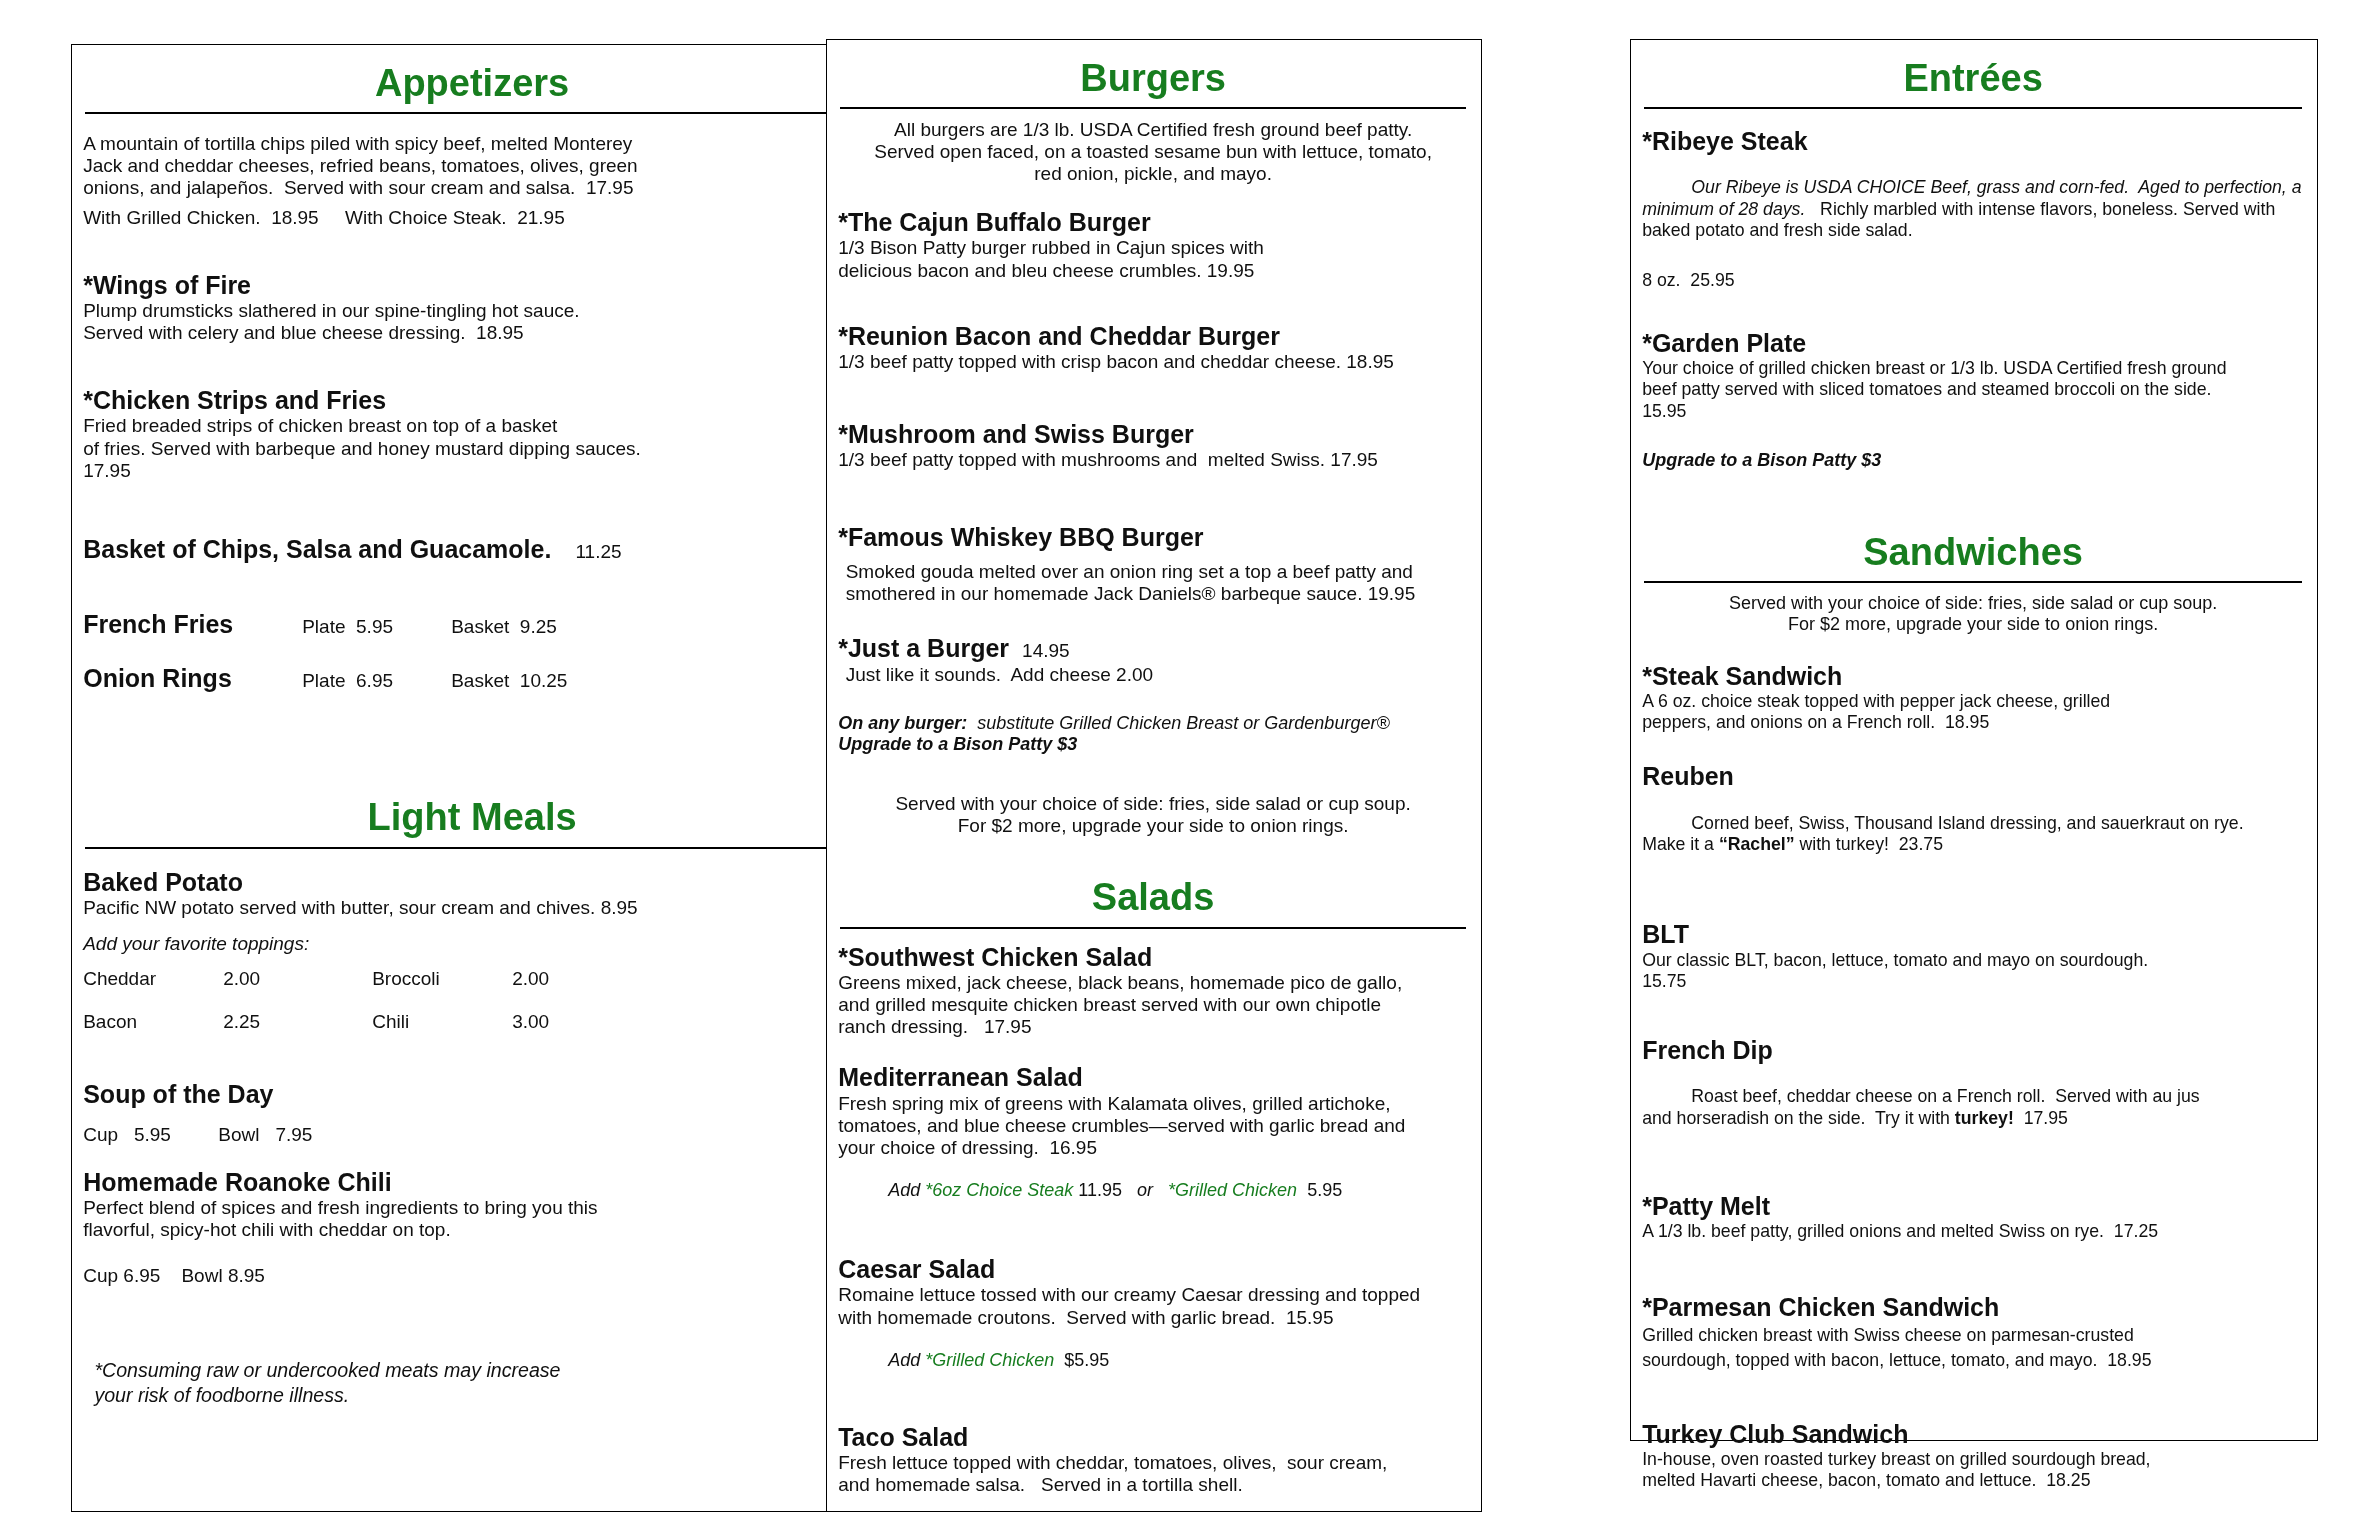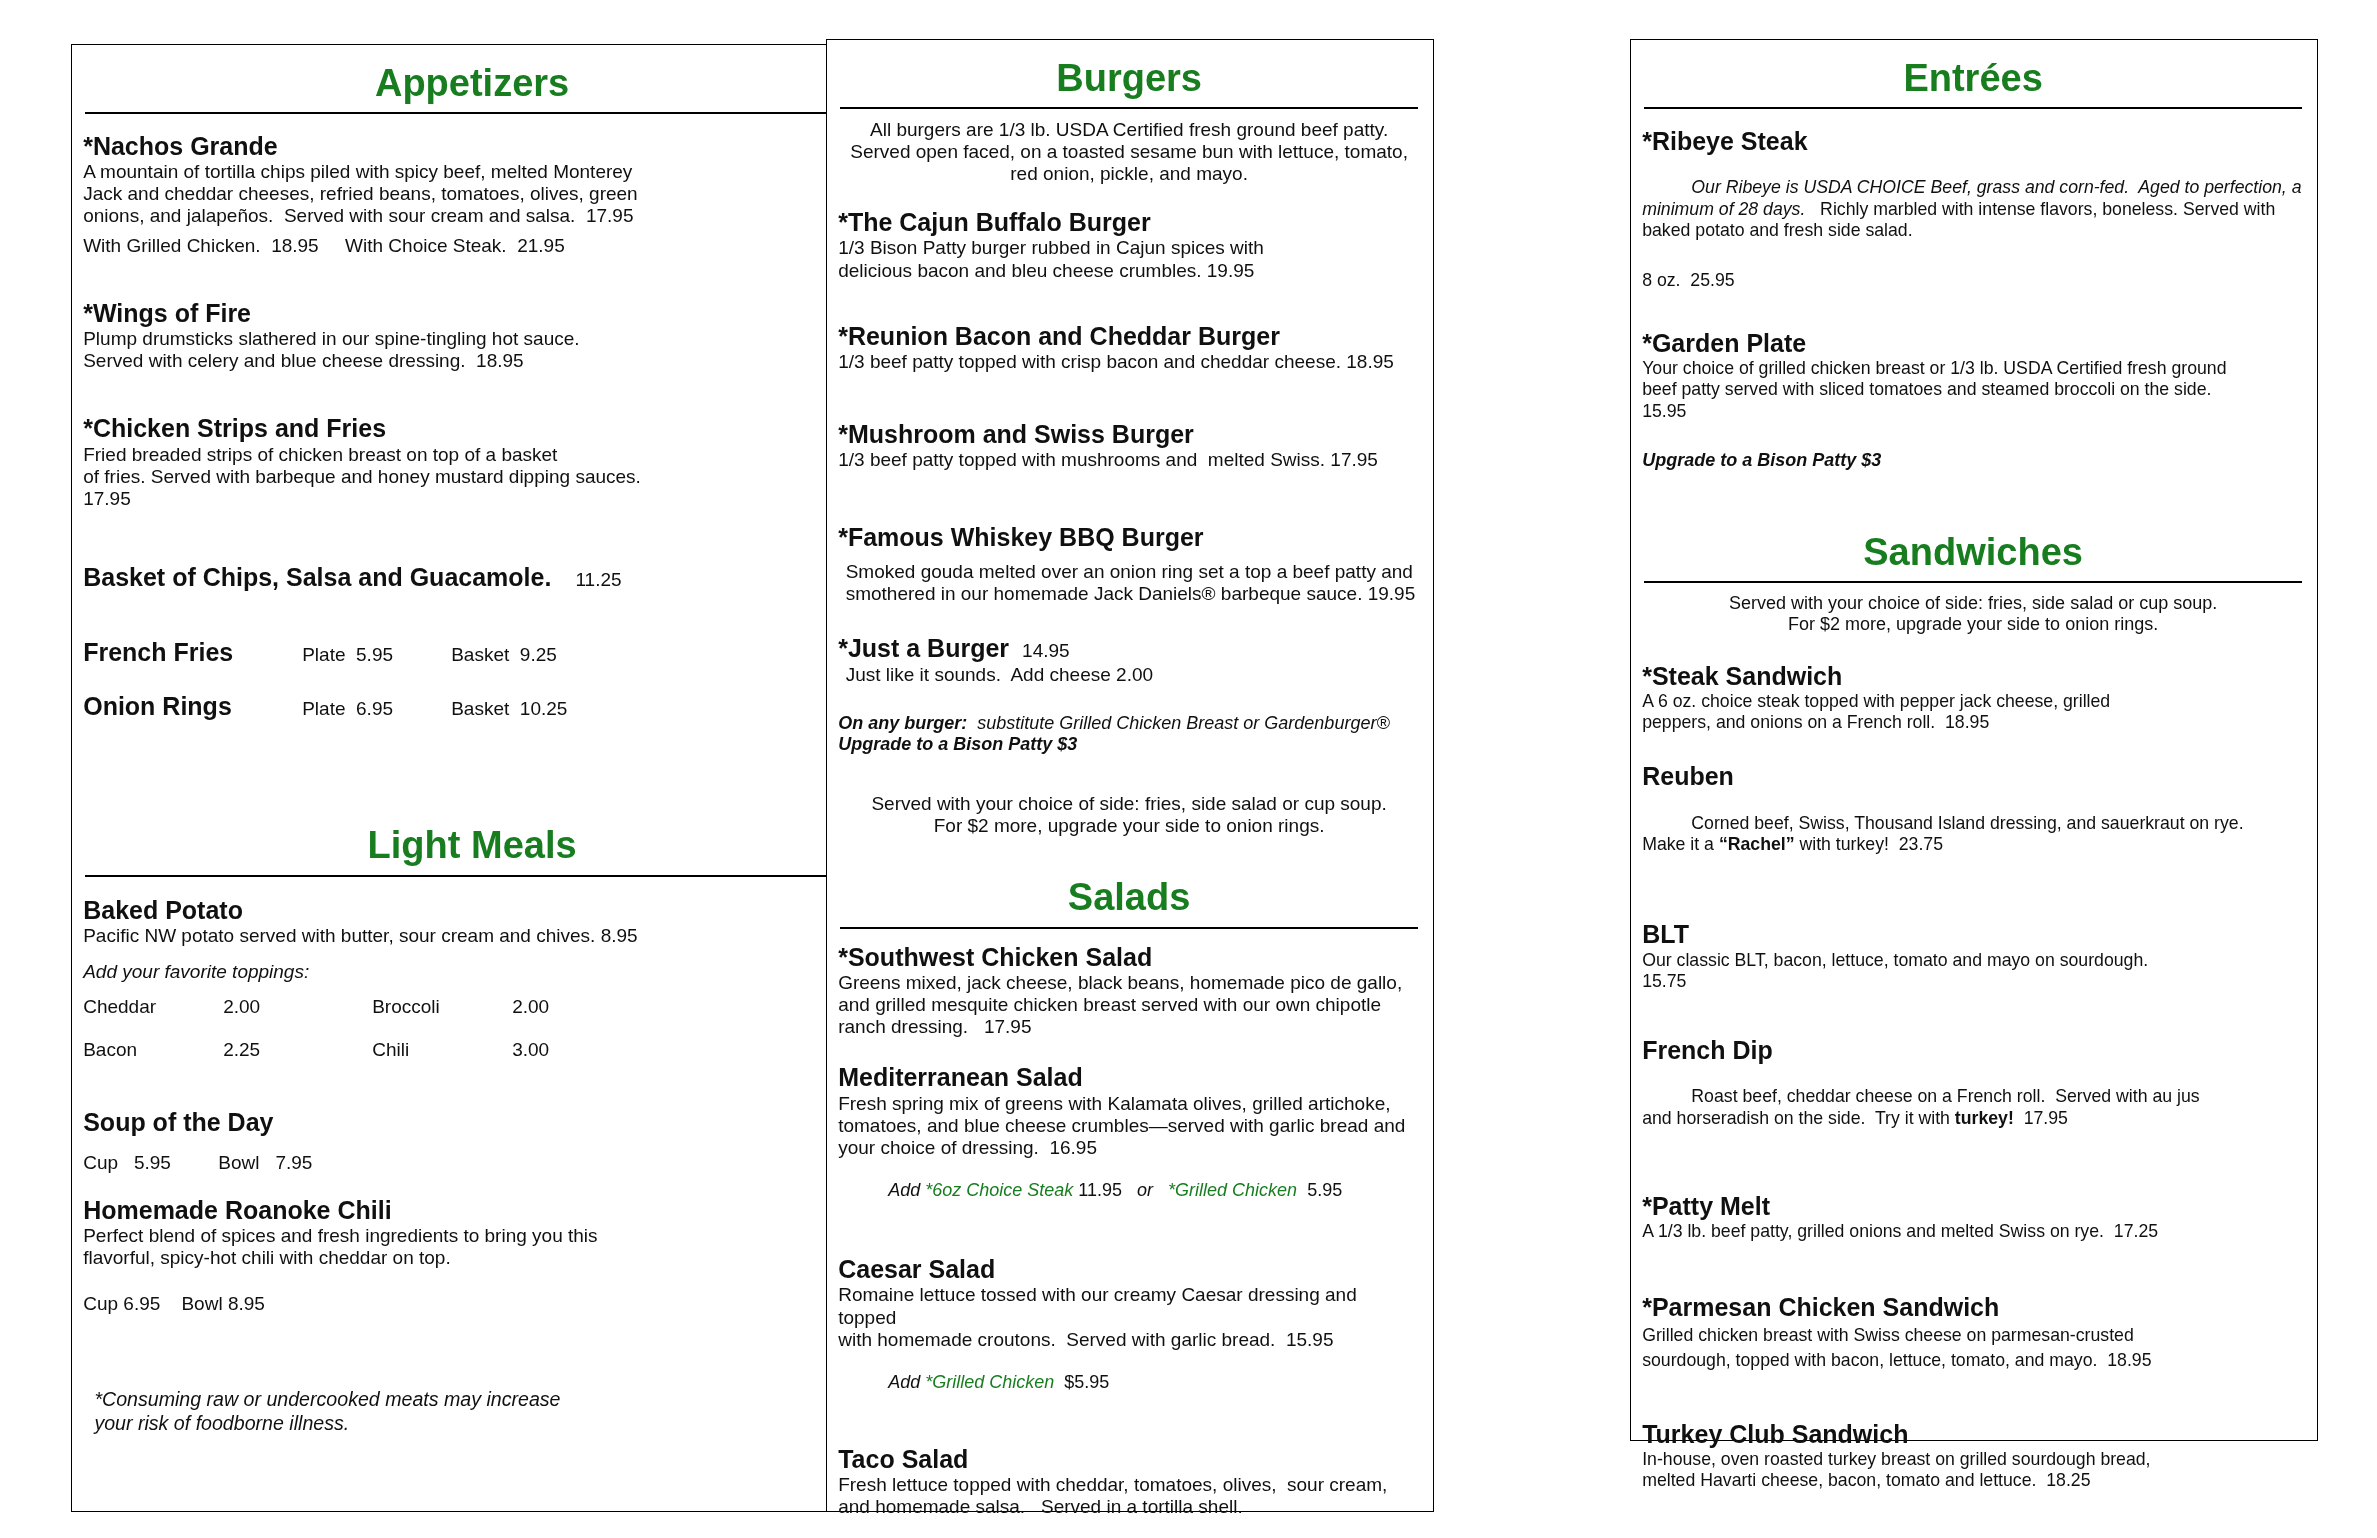--- a/index.html
+++ b/index.html
@@ -15,21 +15,21 @@
     color:var(--ink);
     overflow:hidden;
   }
   .panel{
     position:absolute;
     background:#ffffff;
     border:1.9px solid #000;
     box-sizing:border-box;
   }
   #panel-appetizers{left:71px;top:44px;width:804px;height:1468px;}
-  #panel-burgers{left:826px;top:39px;width:608px;height:1473px;}
+  #panel-burgers{left:826px;top:39px;width:656px;height:1473px;}
   #panel-entrees{left:1630px;top:39px;width:688px;height:1402px;}
   .inner{padding:7.5px 13px 0 11.2px;}
   .title{
     font-size:38px;font-weight:700;color:var(--green);
     text-align:center;margin:9.3px 0 7.5px;
   }
   .rule{border-top:2.8px solid #000;margin:0 1.9px;}
   .name{font-size:25px;font-weight:700;line-height:1.05;}
   .desc{font-size:19px;line-height:1.17;white-space:pre-wrap;margin-top:1.9px;}
   .desc-sm{font-size:17.7px;line-height:1.2;white-space:pre-wrap;margin-top:1.9px;}
@@ -56,21 +56,20 @@
 <body>
 
 <div class="canvas">
 
   <section class="panel" id="panel-appetizers">
     <div class="inner">
       <h1 class="title">Appetizers</h1>
       <div class="rule"></div>
 
       <div style="margin-top:18.6px;">
-        <div class="name">*Nachos Grande</div>
         <div class="desc">A mountain of tortilla chips piled with spicy beef, melted Monterey
 Jack and cheddar cheeses, refried beans, tomatoes, olives, green
 onions, and jalapeños.  Served with sour cream and salsa.  17.95</div>
         <div class="desc" style="margin-top:7px;">With Grilled Chicken.  18.95     With Choice Steak.  21.95</div>
       </div>
 
       <div style="margin-top:43px;">
         <div class="name">*Wings of Fire</div>
         <div class="desc">Plump drumsticks slathered in our spine-tingling hot sauce.
 Served with celery and blue cheese dressing.  18.95</div>

